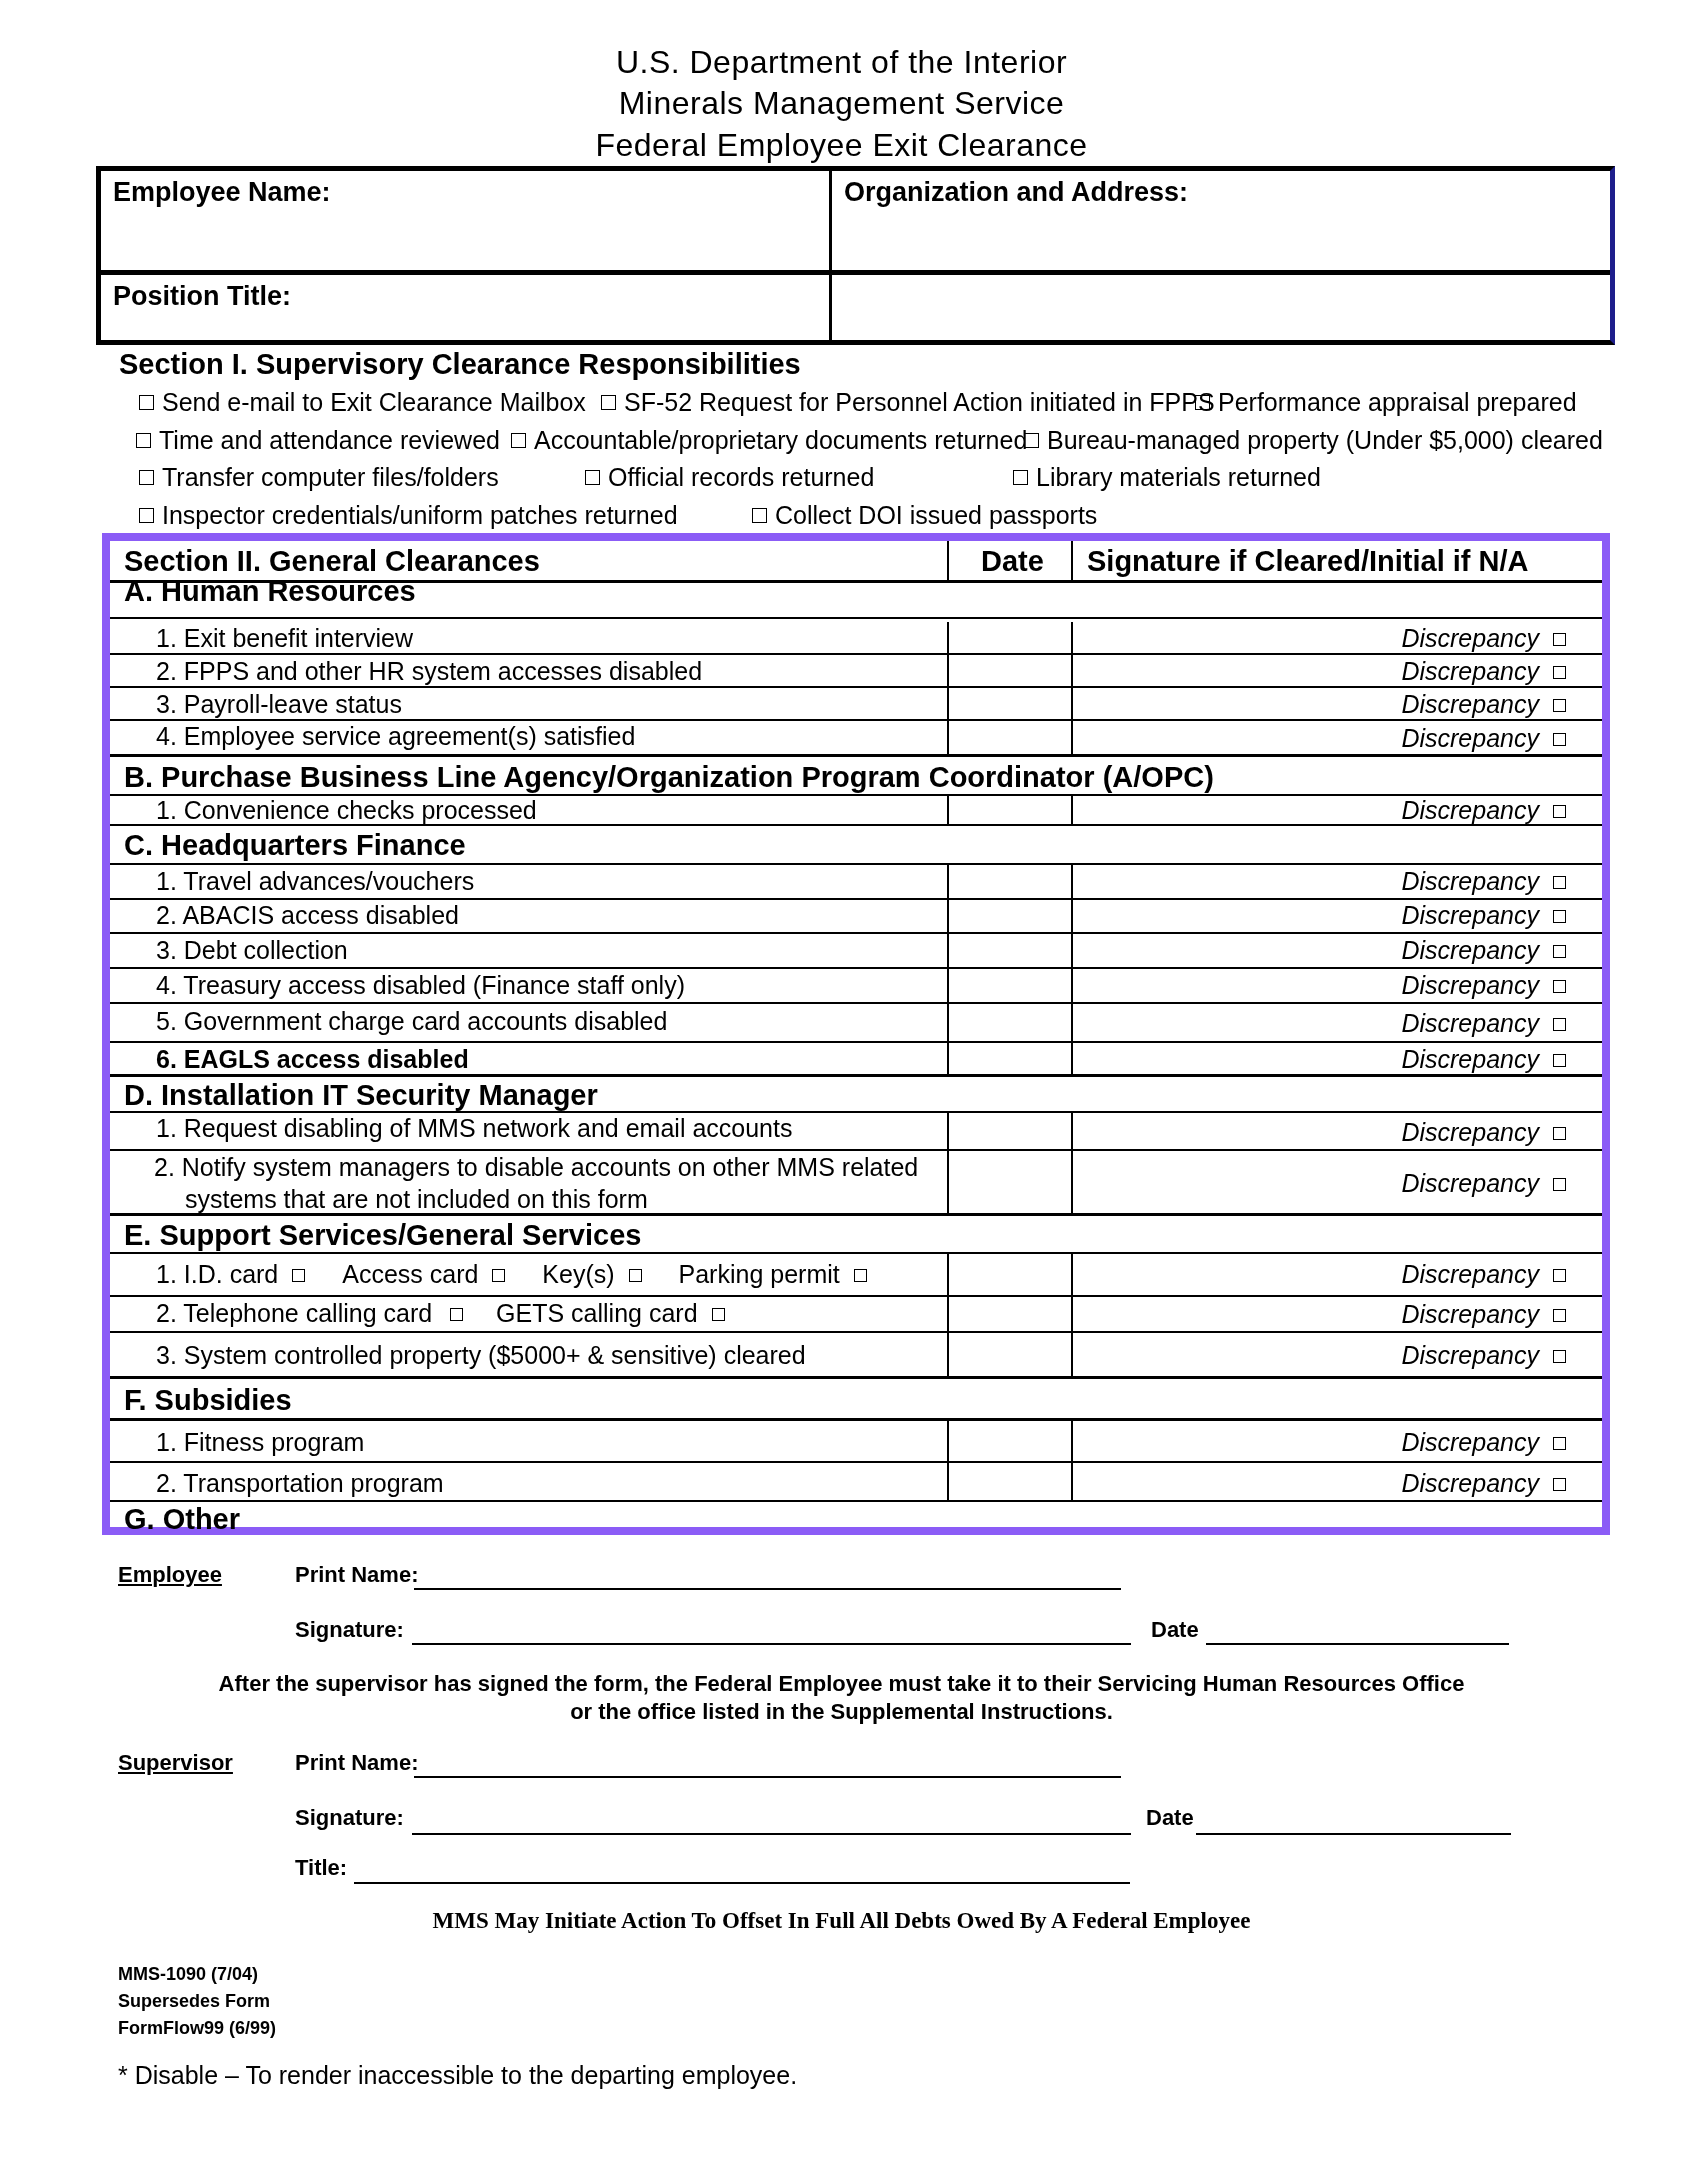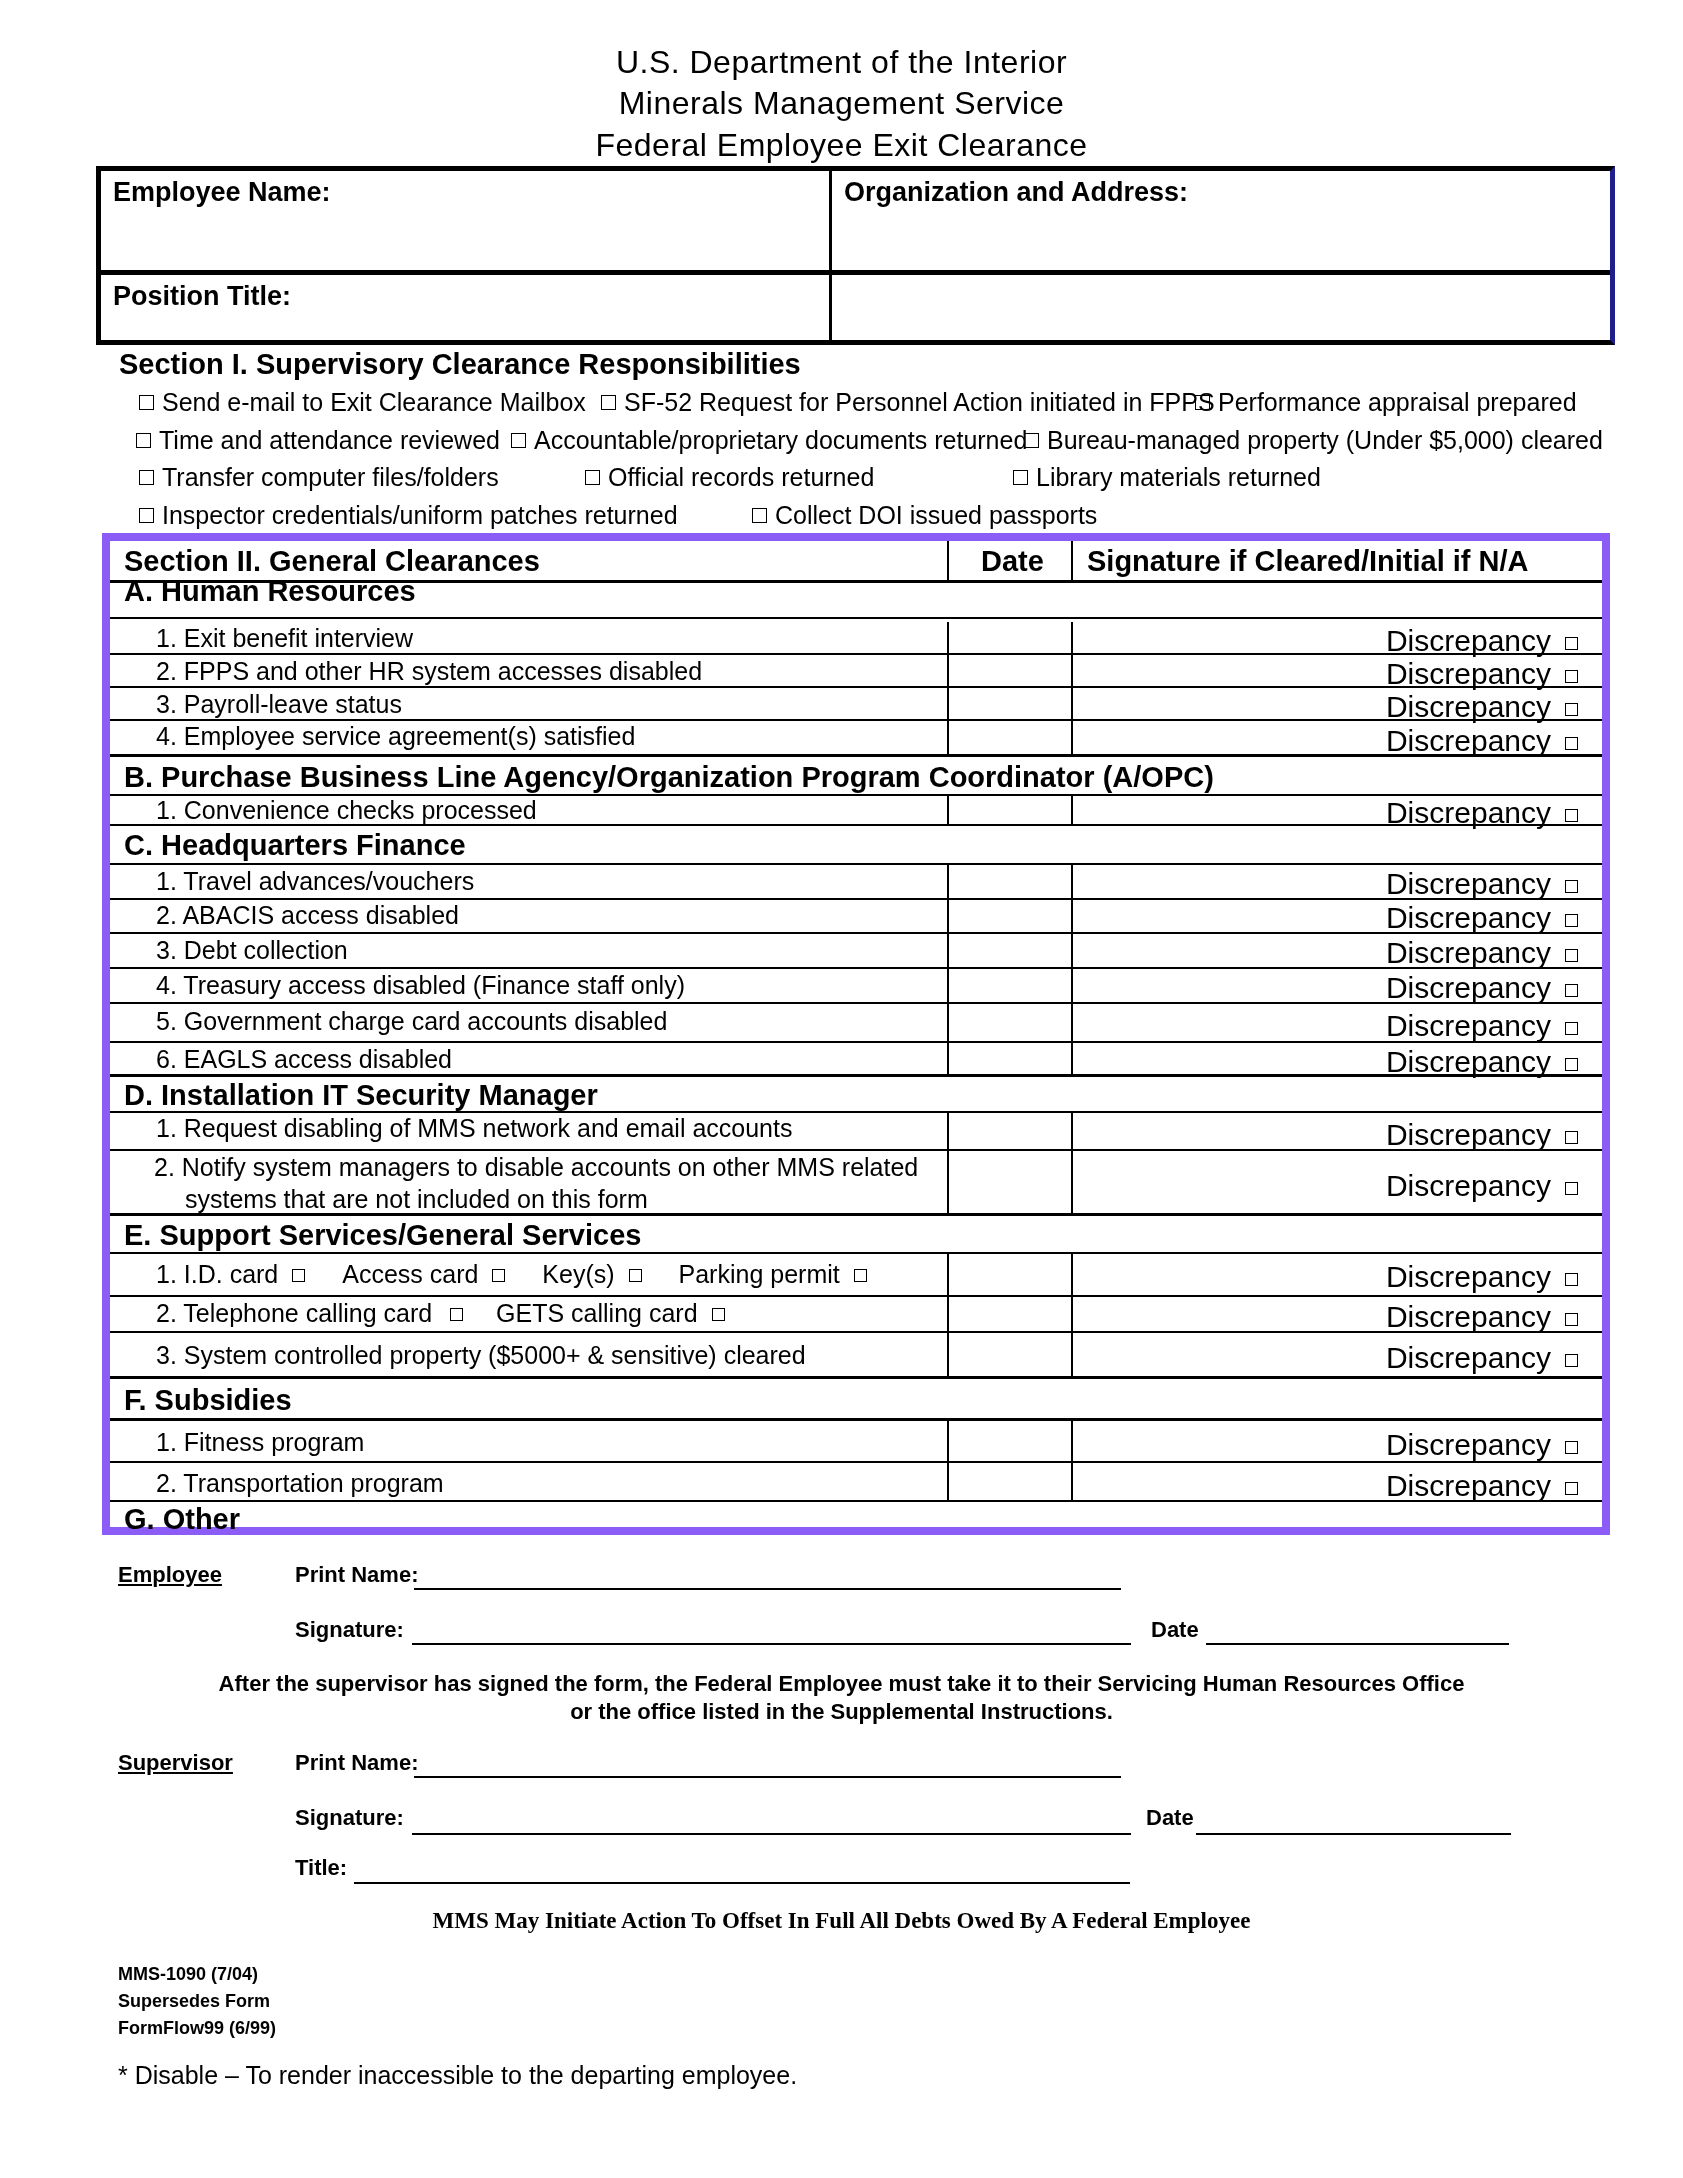--- a/index.html
+++ b/index.html
@@ -17,21 +17,21 @@
   .chk { position: absolute; font-size: 25px; white-space: nowrap; }
   .box-glyph { display: inline-block; width: 15px; height: 15px; border: 1.5px solid #000;
                margin-right: 8px; vertical-align: 1px; box-sizing: border-box; }
   .table-wrap { position: absolute; left: 102px; top: 533px; width: 1508px; height: 1002px;
                 border: 8px solid #8b5cf6; box-sizing: border-box; }
   .row { position: absolute; left: 0; width: 100%; box-sizing: border-box; border-bottom: 2px solid #000; }
   .row.thick { border-bottom-width: 3px; }
   .cell-text { position: absolute; left: 14px; white-space: nowrap; font-size: 25px; }
   .cell-head { position: absolute; left: 14px; white-space: nowrap; font-size: 29px; font-weight: bold; }
   .vline { position: absolute; top: 0; width: 2px; height: 100%; background: #000; }
-  .disc { position: absolute; right: 24px; white-space: nowrap; font-size: 30px; }
+  .disc { position: absolute; right: 36px; white-space: nowrap; font-size: 25px; font-style: italic; }
   .disc .box-glyph { margin-left: 14px; margin-right: 0; width: 13px; height: 13px; }
   .sig-label { position: absolute; font-size: 22px; font-weight: bold; white-space: nowrap; }
   .sig-line { position: absolute; height: 0; border-bottom: 2px solid #000; }
   .note { position: absolute; left: 0; width: 1683px; text-align: center; font-size: 22px; font-weight: bold; }
   .offset-note { position: absolute; left: 0; width: 1683px; text-align: center;
                  font-family: "Liberation Serif", serif; font-weight: bold; font-size: 23px; }
   .form-id { position: absolute; left: 118px; font-size: 18px; font-weight: bold; line-height: 27px; }
   .footnote { position: absolute; left: 118px; top: 2061px; font-size: 25px; }
 </style>
 </head>
@@ -147,21 +147,21 @@
       <div class="vline" style="left:961px;"></div>
     <div class="disc" style="top:2px;"><span>Discrepancy</span><span class="box-glyph"></span></div>
   </div>
   <div class="row" style="top:462px;height:40px;">
     <div class="cell-text" style="left:46px;top:4px;">5.  Government charge card accounts disabled</div>
     <div class="vline" style="left:837px;"></div>
       <div class="vline" style="left:961px;"></div>
     <div class="disc" style="top:6px;"><span>Discrepancy</span><span class="box-glyph"></span></div>
   </div>
   <div class="row thick" style="top:502px;height:34px;">
-    <div class="cell-text" style="left:46px;top:2px;">6.  EAGLS access disabled</div>
+    <div class="cell-text" style="left:46px;top:2px;font-weight:bold;">6.  EAGLS access disabled</div>
     <div class="vline" style="left:837px;"></div>
       <div class="vline" style="left:961px;"></div>
     <div class="disc" style="top:2px;"><span>Discrepancy</span><span class="box-glyph"></span></div>
   </div>
 
   <div class="row" style="top:536px;height:36px;">
     <div class="cell-head" style="top:2px;">D.  Installation IT Security Manager</div>
   </div>
   <div class="row" style="top:571px;height:39px;">
     <div class="cell-text" style="left:46px;top:2px;">1.  Request  disabling of MMS network and email accounts</div>

